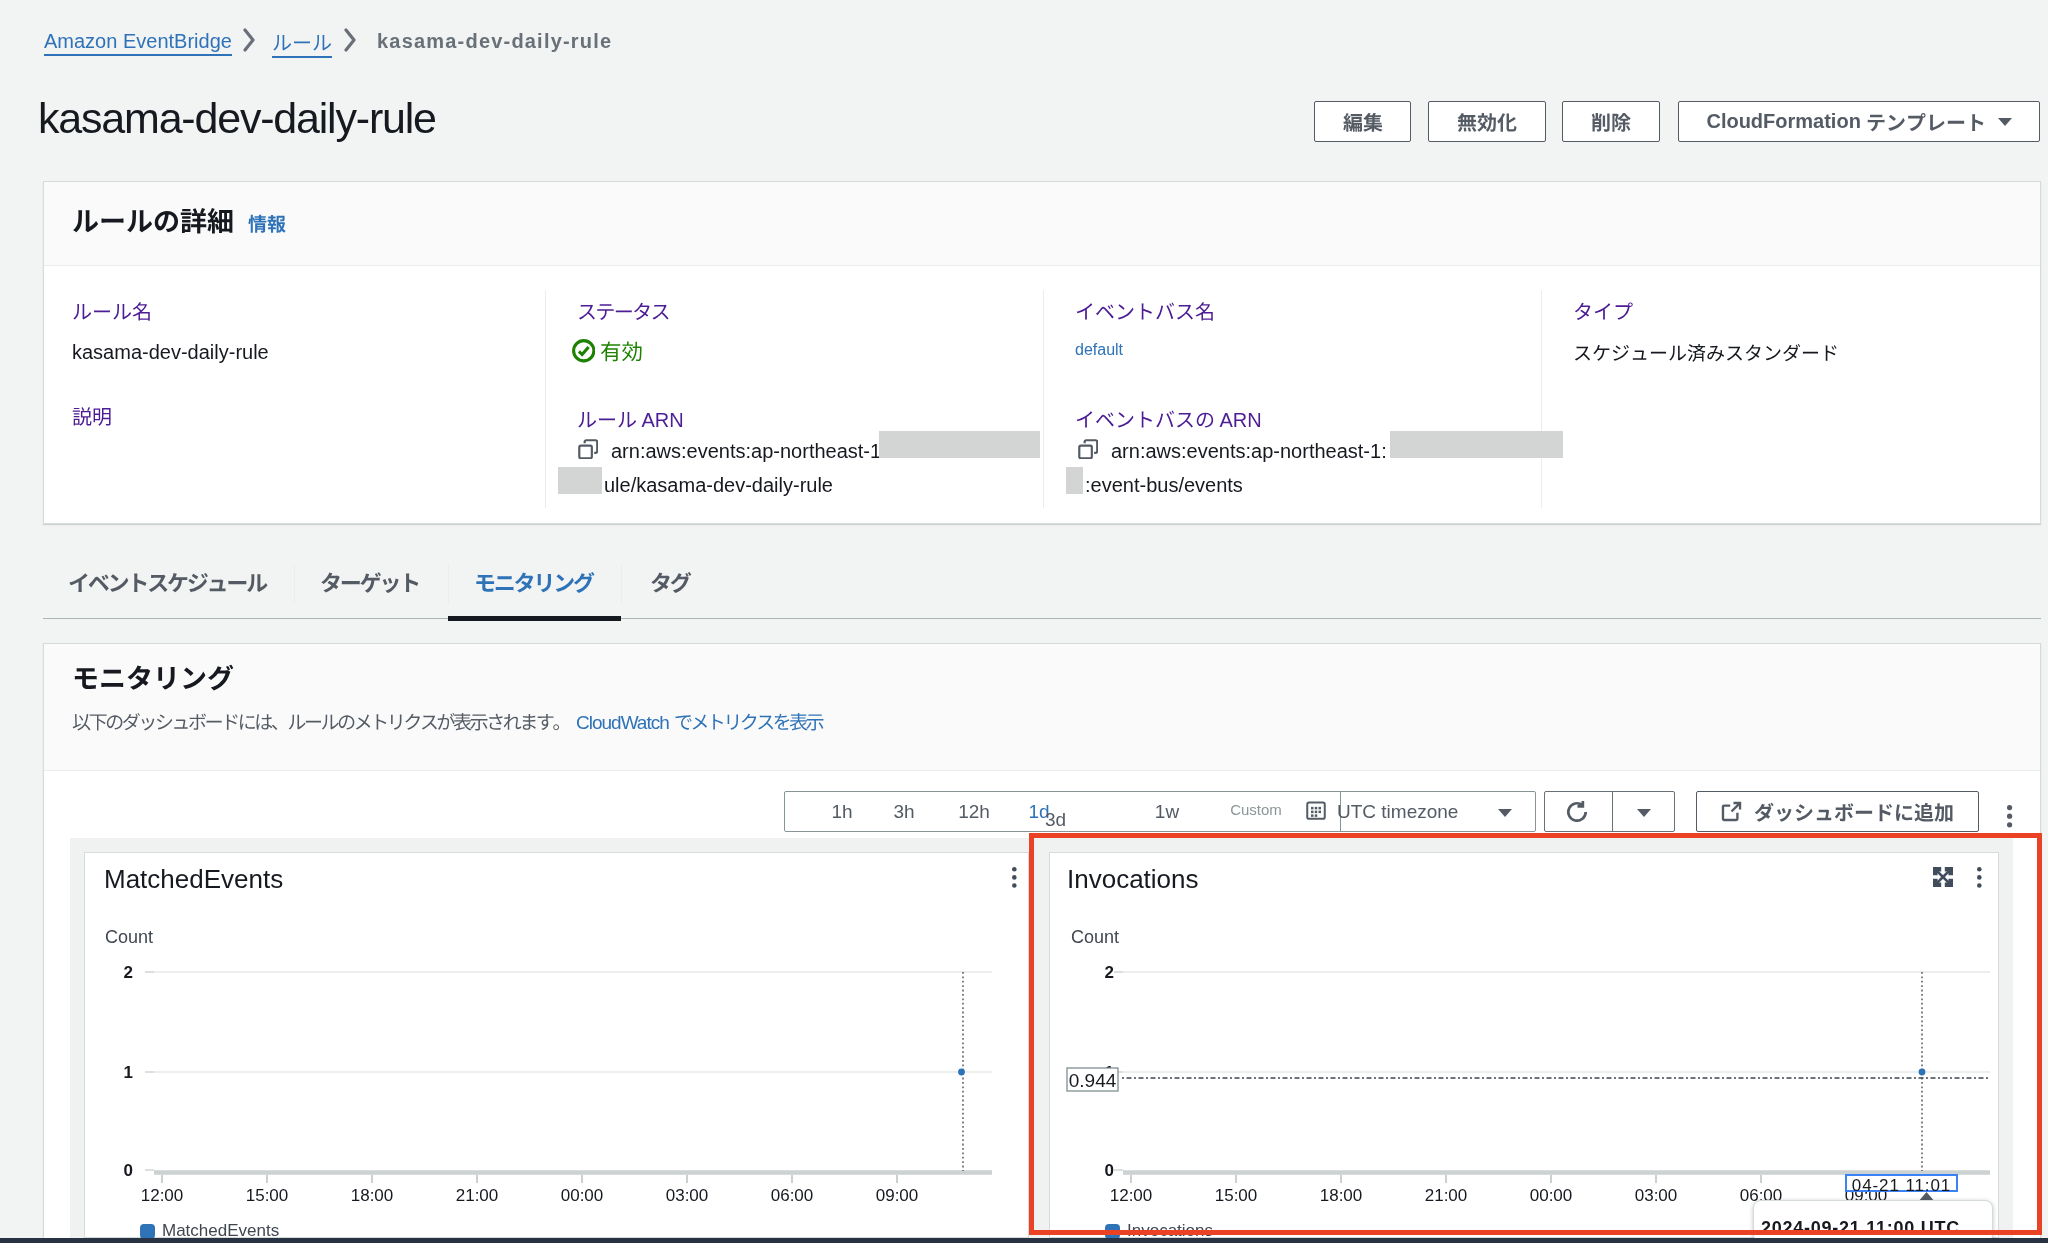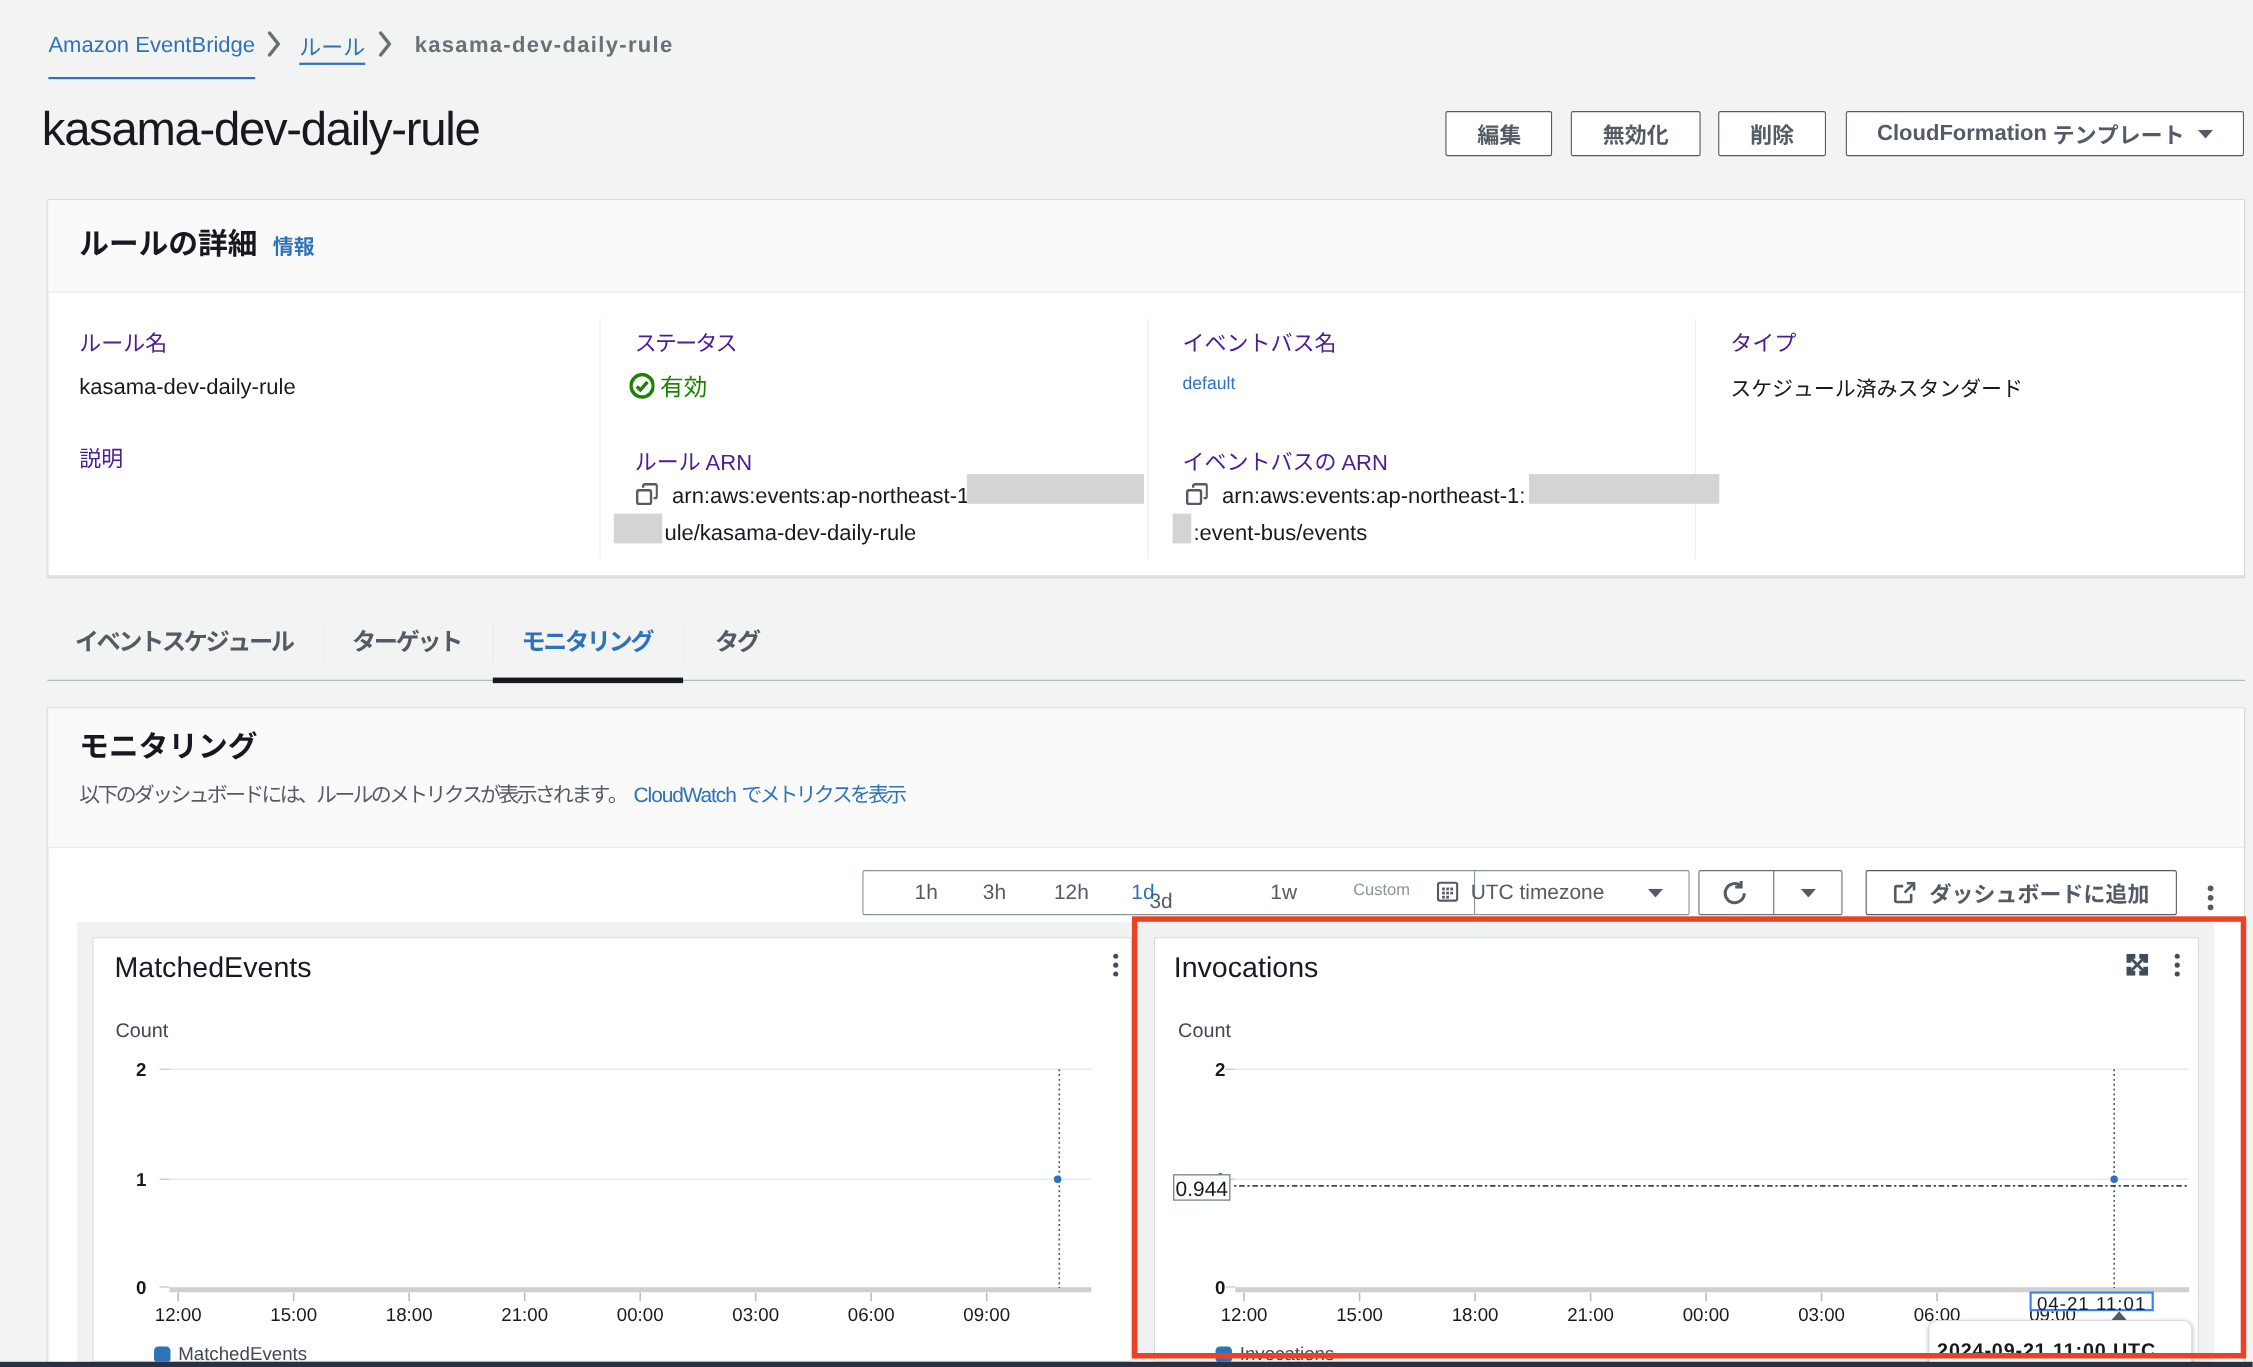--- a/index.html
+++ b/index.html
@@ -2,21 +2,21 @@
 <html><head><meta charset="utf-8"><style>
 *{margin:0;padding:0;box-sizing:border-box}
 html,body{width:2048px;height:1243px;overflow:hidden}
 body{background:#f2f3f3;font-family:"Liberation Sans",sans-serif;color:#16191f;position:relative}
 .abs{position:absolute}
 .panel{position:absolute;background:#fff;border:1px solid #d5dbdb;box-shadow:0 1px 1px 0 rgba(0,28,36,.15)}
 .btn{position:absolute;background:#fff;border:1px solid #545b64;border-radius:2px;color:#545b64;font-weight:700;font-size:20px;display:flex;align-items:center;justify-content:center}
 .lbl{color:#4c1d95;font-size:20px}
 .val{color:#16191f;font-size:20px}
 </style></head><body>
-<div class="abs" style="left:44px;top:30px;font-size:20px;color:#2e72b8"><span style="display:inline-block;border-bottom:2.2px solid #2e72b8;padding-bottom:17px">Amazon EventBridge</span></div>
+<div class="abs" style="left:44px;top:30px;font-size:20px;color:#2e72b8"><span style="display:inline-block;border-bottom:2.2px solid #2e72b8;padding-bottom:1px">Amazon EventBridge</span></div>
 <svg class="abs" style="left:243px;top:28px" width="14" height="26">
     <path d="M2 2 L10 12.0 L2 22" fill="none" stroke="#696f77" stroke-width="3.2" stroke-linecap="round" stroke-linejoin="round"></path>
   </svg>
 <div class="abs" style="left:272px;top:30px;color:#2e72b8;border-bottom:2.2px solid #2e72b8;line-height:22px"><svg width="60.0" height="23" viewBox="0 0 3000 1150" style="vertical-align:-3px;overflow:visible">
       <g transform="translate(0,1000) scale(1,-1)">
         <path fill="currentColor" d="M524 21Q527 33 529 48Q530 62 530 77Q530 87 530 121Q530 155 530 205Q530 254 530 312Q530 370 530 429Q530 487 530 538Q530 589 530 626Q530 663 530 676Q530 705 528 725Q526 744 525 750H617Q617 744 615 724Q613 704 613 676Q613 662 613 626Q613 591 613 540Q613 490 613 432Q613 375 613 319Q613 263 613 216Q613 168 613 137Q613 106 613 99Q660 121 713 157Q766 193 816 241Q867 289 905 345L952 277Q909 219 852 166Q794 113 732 71Q670 29 611 0Q599 -7 591 -13Q582 -19 577 -23ZM66 26Q129 71 173 135Q217 199 240 272Q251 306 257 357Q263 408 266 466Q269 523 269 577Q270 632 270 674Q270 696 268 714Q266 731 263 747H355Q354 741 353 730Q352 718 351 704Q350 690 350 675Q350 633 349 576Q348 520 345 458Q341 397 335 342Q330 287 319 250Q297 170 251 99Q204 28 141 -25ZM1102 433Q1117 432 1139 431Q1161 429 1187 429Q1214 428 1241 428Q1257 428 1291 428Q1324 428 1369 428Q1414 428 1465 428Q1515 428 1566 428Q1616 428 1662 428Q1707 428 1740 428Q1773 428 1789 428Q1827 428 1854 430Q1881 432 1897 433V335Q1882 336 1853 338Q1823 340 1790 340Q1774 340 1740 340Q1706 340 1661 340Q1617 340 1566 340Q1515 340 1465 340Q1414 340 1369 340Q1325 340 1291 340Q1257 340 1241 340Q1200 340 1163 338Q1126 337 1102 335ZM2524 21Q2527 33 2529 48Q2530 62 2530 77Q2530 87 2530 121Q2530 155 2530 205Q2530 254 2530 312Q2530 370 2530 429Q2530 487 2530 538Q2530 589 2530 626Q2530 663 2530 676Q2530 705 2528 725Q2526 744 2525 750H2617Q2617 744 2615 724Q2613 704 2613 676Q2613 662 2613 626Q2613 591 2613 540Q2613 490 2613 432Q2613 375 2613 319Q2613 263 2613 216Q2613 168 2613 137Q2613 106 2613 99Q2660 121 2713 157Q2766 193 2816 241Q2867 289 2905 345L2952 277Q2909 219 2852 166Q2794 113 2732 71Q2670 29 2611 0Q2599 -7 2591 -13Q2582 -19 2577 -23ZM2066 26Q2129 71 2173 135Q2217 199 2240 272Q2251 306 2257 357Q2263 408 2266 466Q2269 523 2269 577Q2270 632 2270 674Q2270 696 2268 714Q2266 731 2263 747H2355Q2354 741 2353 730Q2352 718 2351 704Q2350 690 2350 675Q2350 633 2349 576Q2348 520 2345 458Q2341 397 2335 342Q2330 287 2319 250Q2297 170 2251 99Q2204 28 2141 -25Z"></path>
       </g>
     </svg></div>
 <svg class="abs" style="left:344px;top:28px" width="14" height="26">
     <path d="M2 2 L10 12.0 L2 22" fill="none" stroke="#696f77" stroke-width="3.2" stroke-linecap="round" stroke-linejoin="round"></path>

